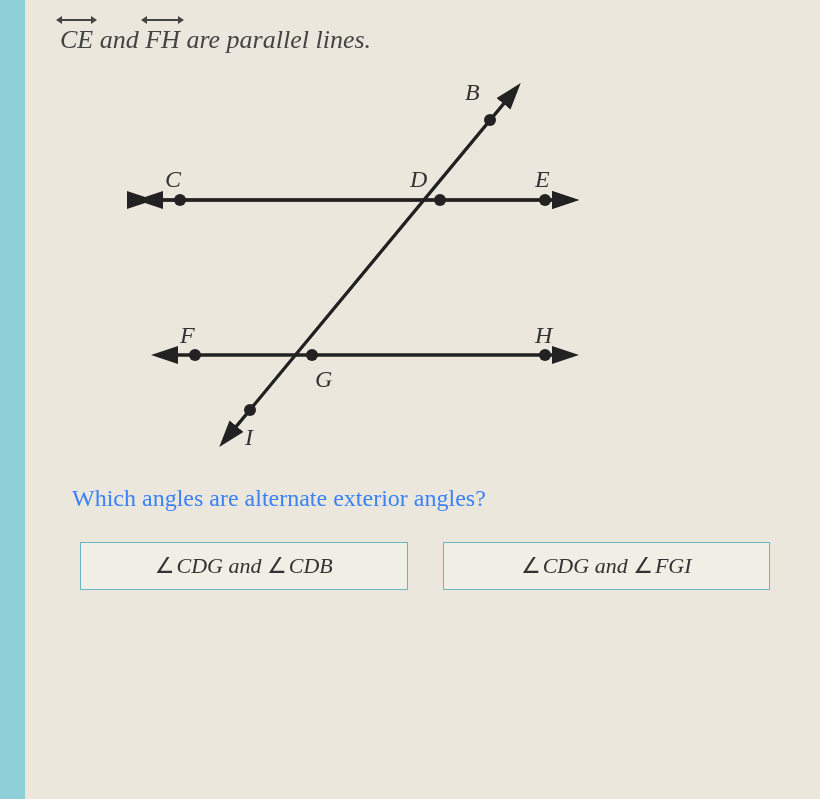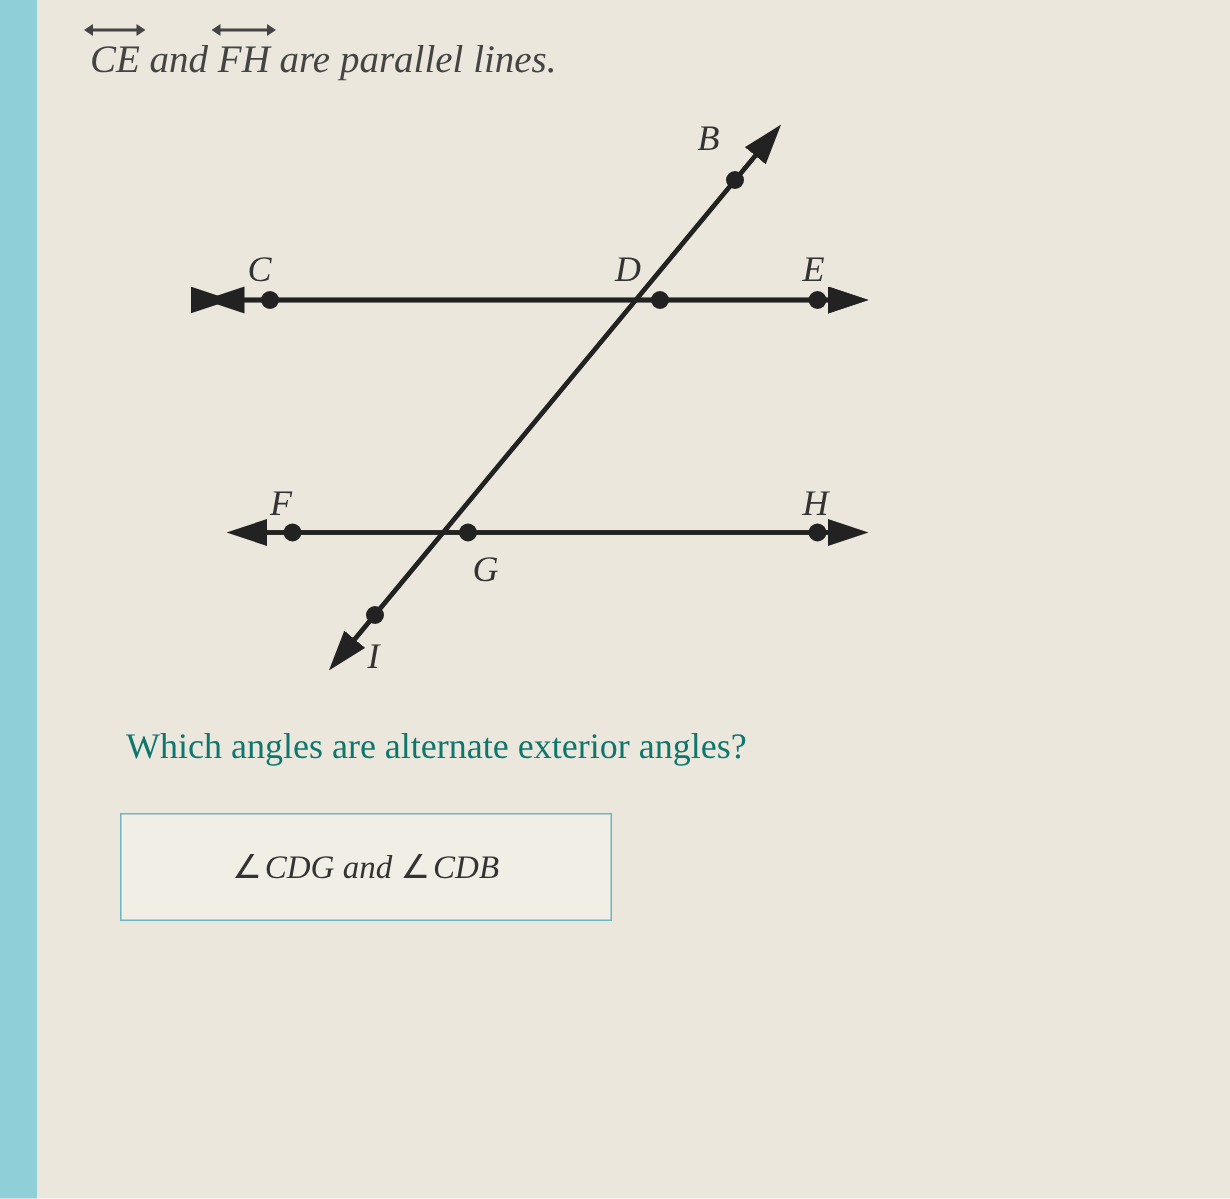--- a/index.html
+++ b/index.html
@@ -49,34 +49,34 @@
     .diagram-area {
       width: 520px;
       height: 400px;
       margin: 10px auto 20px 40px;
       position: relative;
     }
     .diagram-area svg { width: 100%; height: 100%; }
 
     .question {
       font-size: 24px;
-      color: #0f766e;
-      margin: 20px 0 30px 24px;
+      color: #3b82f6;
+      margin: 20px 0 30px 12px;
     }
 
     .options {
       display: grid;
       grid-template-columns: 1fr 1fr;
       gap: 25px 35px;
       padding: 0 20px;
     }
     .option {
       border: 1px solid #6bb5c4;
       background: rgba(255,255,255,0.3);
-      padding: 22px 8px;
+      padding: 10px 8px;
       text-align: center;
       font-size: 22px;
       font-style: italic;
       color: #333;
       cursor: pointer;
     }
     .angle { font-style: normal; margin-right: 2px; }
     .point-label {
       font-family: Georgia, serif;
       font-style: italic;
@@ -132,13 +132,16 @@
     <text class="point-label" x="145" y="380">I</text>
   </svg>
 </div>
 
 <div class="question">Which angles are alternate exterior angles?</div>
 
 <div class="options">
   <div class="option">
     <span class="angle">∠</span><span>CDG</span> and <span class="angle">∠</span><span>CDB</span>
   </div>
+  <div class="option">
+    <span class="angle">∠</span><span>CDG</span> and <span class="angle">∠</span><span>FGI</span>
+  </div>
 </div>
 
 </body></html>

